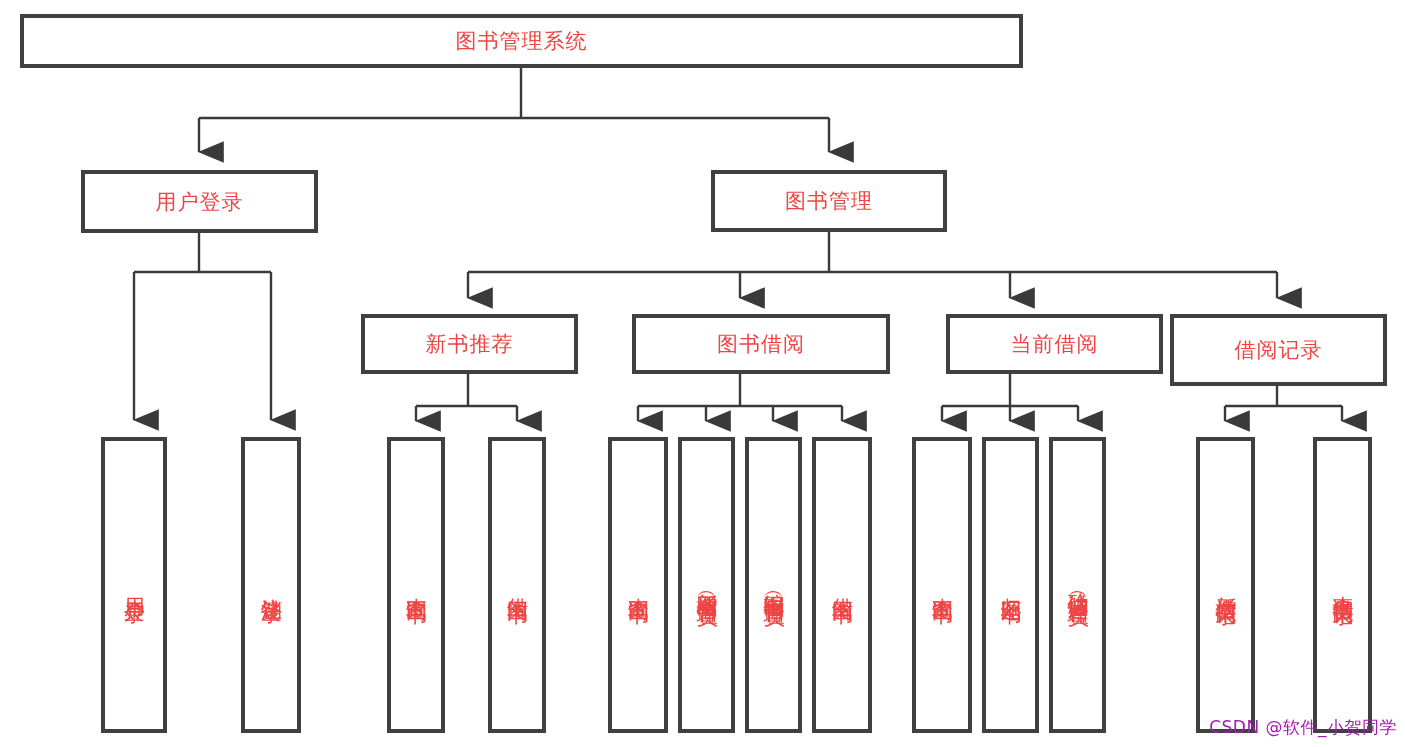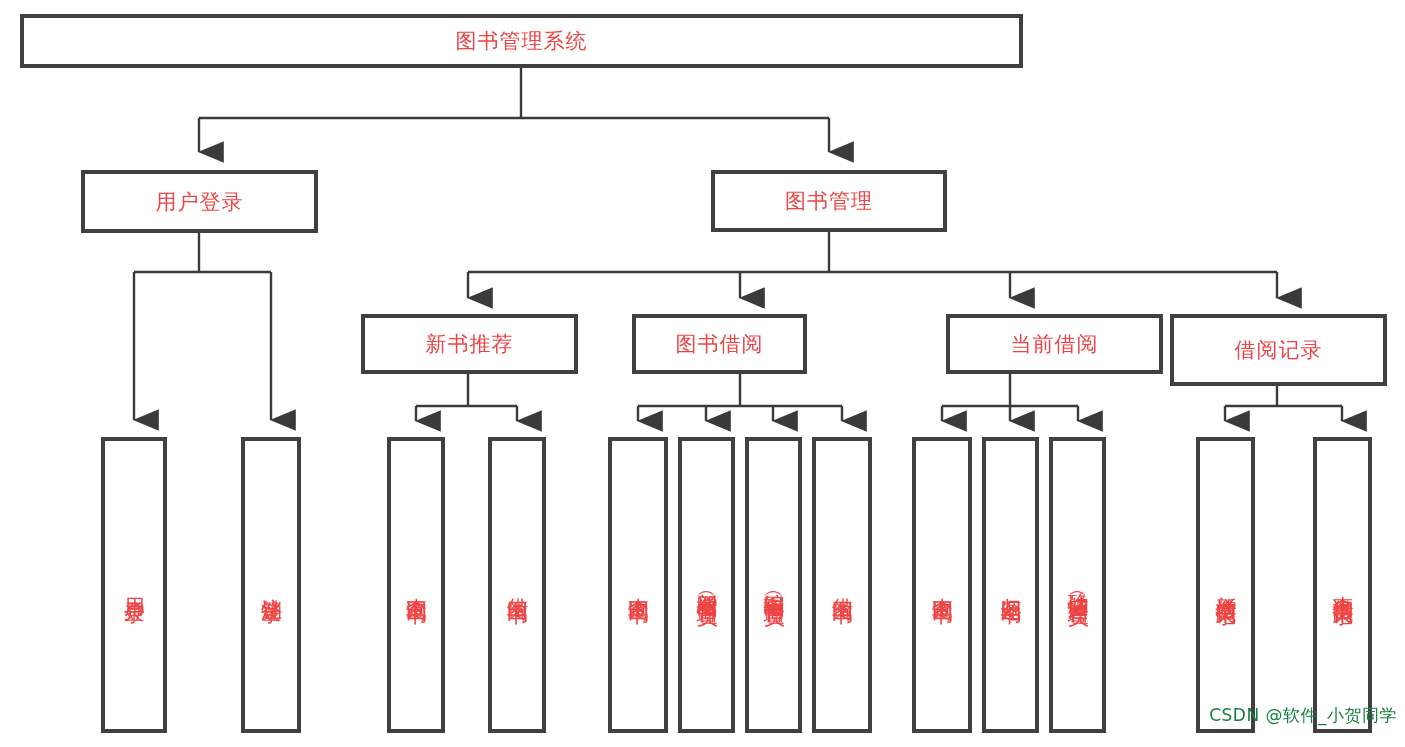--- a/index.html
+++ b/index.html
@@ -49,23 +49,23 @@
     padding: 4px 0;
   }
   .node.v .label {
     writing-mode: vertical-rl;
     text-orientation: upright;
     white-space: nowrap;
   }
   .watermark {
     position: absolute;
     right: 8px;
-    bottom: 20px;
+    bottom: 8px;
     font-size: 17px;
-    color: #15803d;
+    color: #a21caf;
     letter-spacing: 0.5px;
     white-space: nowrap;
     text-align: right;
   }
 </style>
 </head>
 <body>
 
 <div id="canvas">
 
@@ -127,21 +127,21 @@
   <div class="node h" style="left:81px; top:170px; width:237px; height:63px;">
     <span class="label">用户登录</span>
   </div>
   <div class="node h" style="left:711px; top:170px; width:236px; height:62px;">
     <span class="label">图书管理</span>
   </div>
 
   <div class="node h" style="left:361px; top:314px; width:217px; height:60px;">
     <span class="label">新书推荐</span>
   </div>
-  <div class="node h" style="left:632px; top:314px; width:175px; height:60px;">
+  <div class="node h" style="left:632px; top:314px; width:258px; height:60px;">
     <span class="label">图书借阅</span>
   </div>
   <div class="node h" style="left:902px; top:314px; width:217px; height:60px;margin-left:44px;">
     <span class="label">当前借阅</span>
   </div>
   <div class="node h" style="left:1170px; top:314px; width:217px; height:72px;">
     <span class="label">借阅记录</span>
   </div>
 
   <div class="node v" style="left:101px; top:437px; width:66px; height:296px;">

